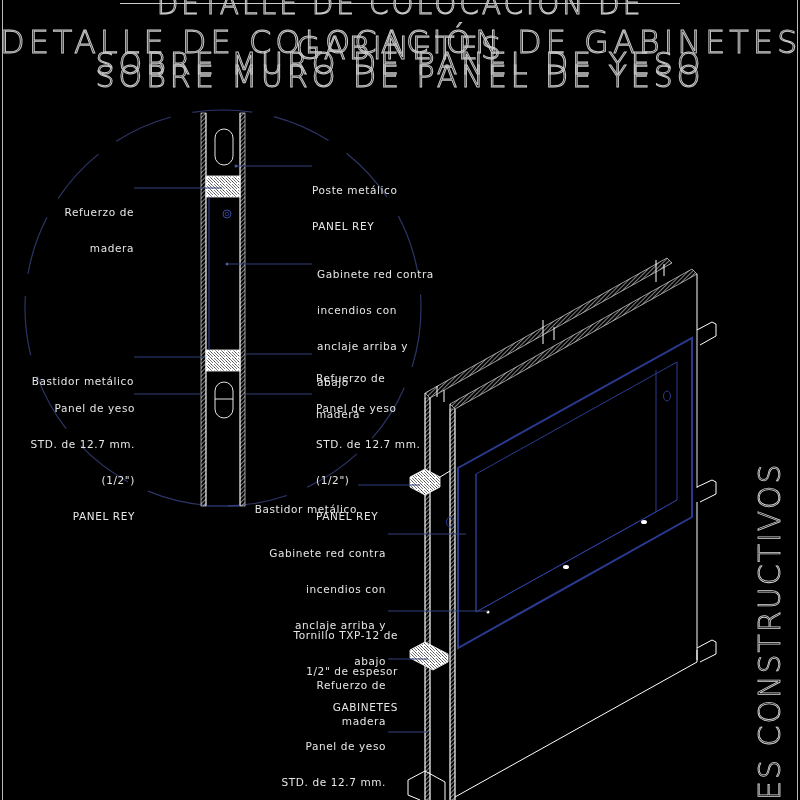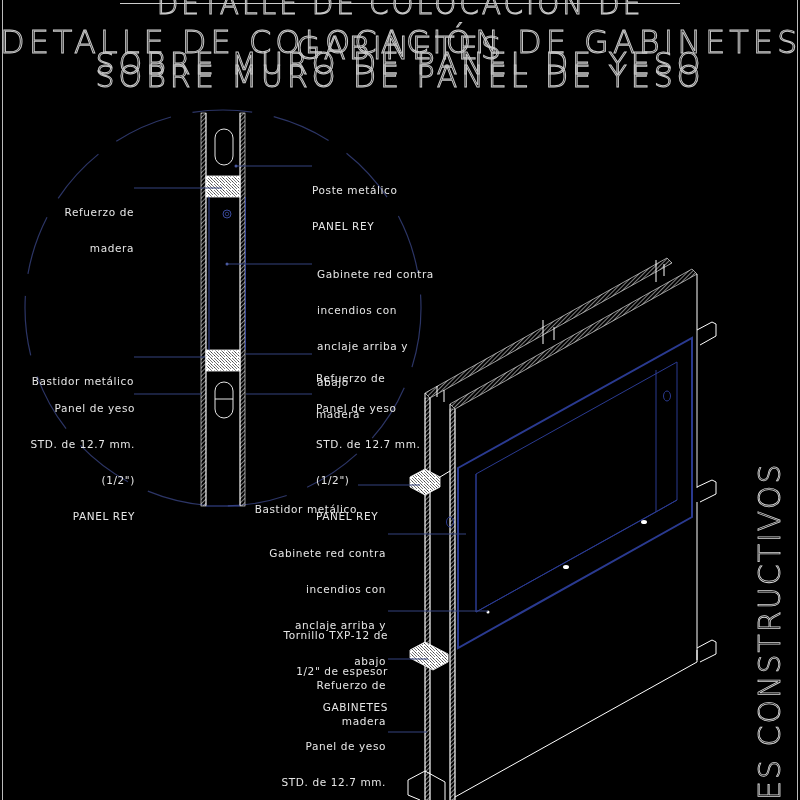--- a/index.html
+++ b/index.html
@@ -194,21 +194,21 @@
 
 <div class="label r" style="left:240px;top:479px;width:117px;">
   <span class="ln">Bastidor metálico</span>
 </div>
 <div class="label r" style="left:250px;top:523px;width:136px;">
   <span class="ln">Gabinete red contra</span>
   <span class="ln">incendios con</span>
   <span class="ln">anclaje arriba y</span>
   <span class="ln">abajo</span>
 </div>
-<div class="label r" style="left:252px;top:605px;width:136px;">
+<div class="label r" style="left:262px;top:605px;width:136px;">
   <span class="ln">Tornillo TXP-12 de</span>
   <span class="ln">1/2" de espesor</span>
   <span class="ln">GABINETES</span>
 </div>
 <div class="label r" style="left:250px;top:655px;width:136px;">
   <span class="ln">Refuerzo de</span>
   <span class="ln">madera</span>
 </div>
 <div class="label r" style="left:250px;top:716px;width:136px;">
   <span class="ln">Panel de yeso</span>

